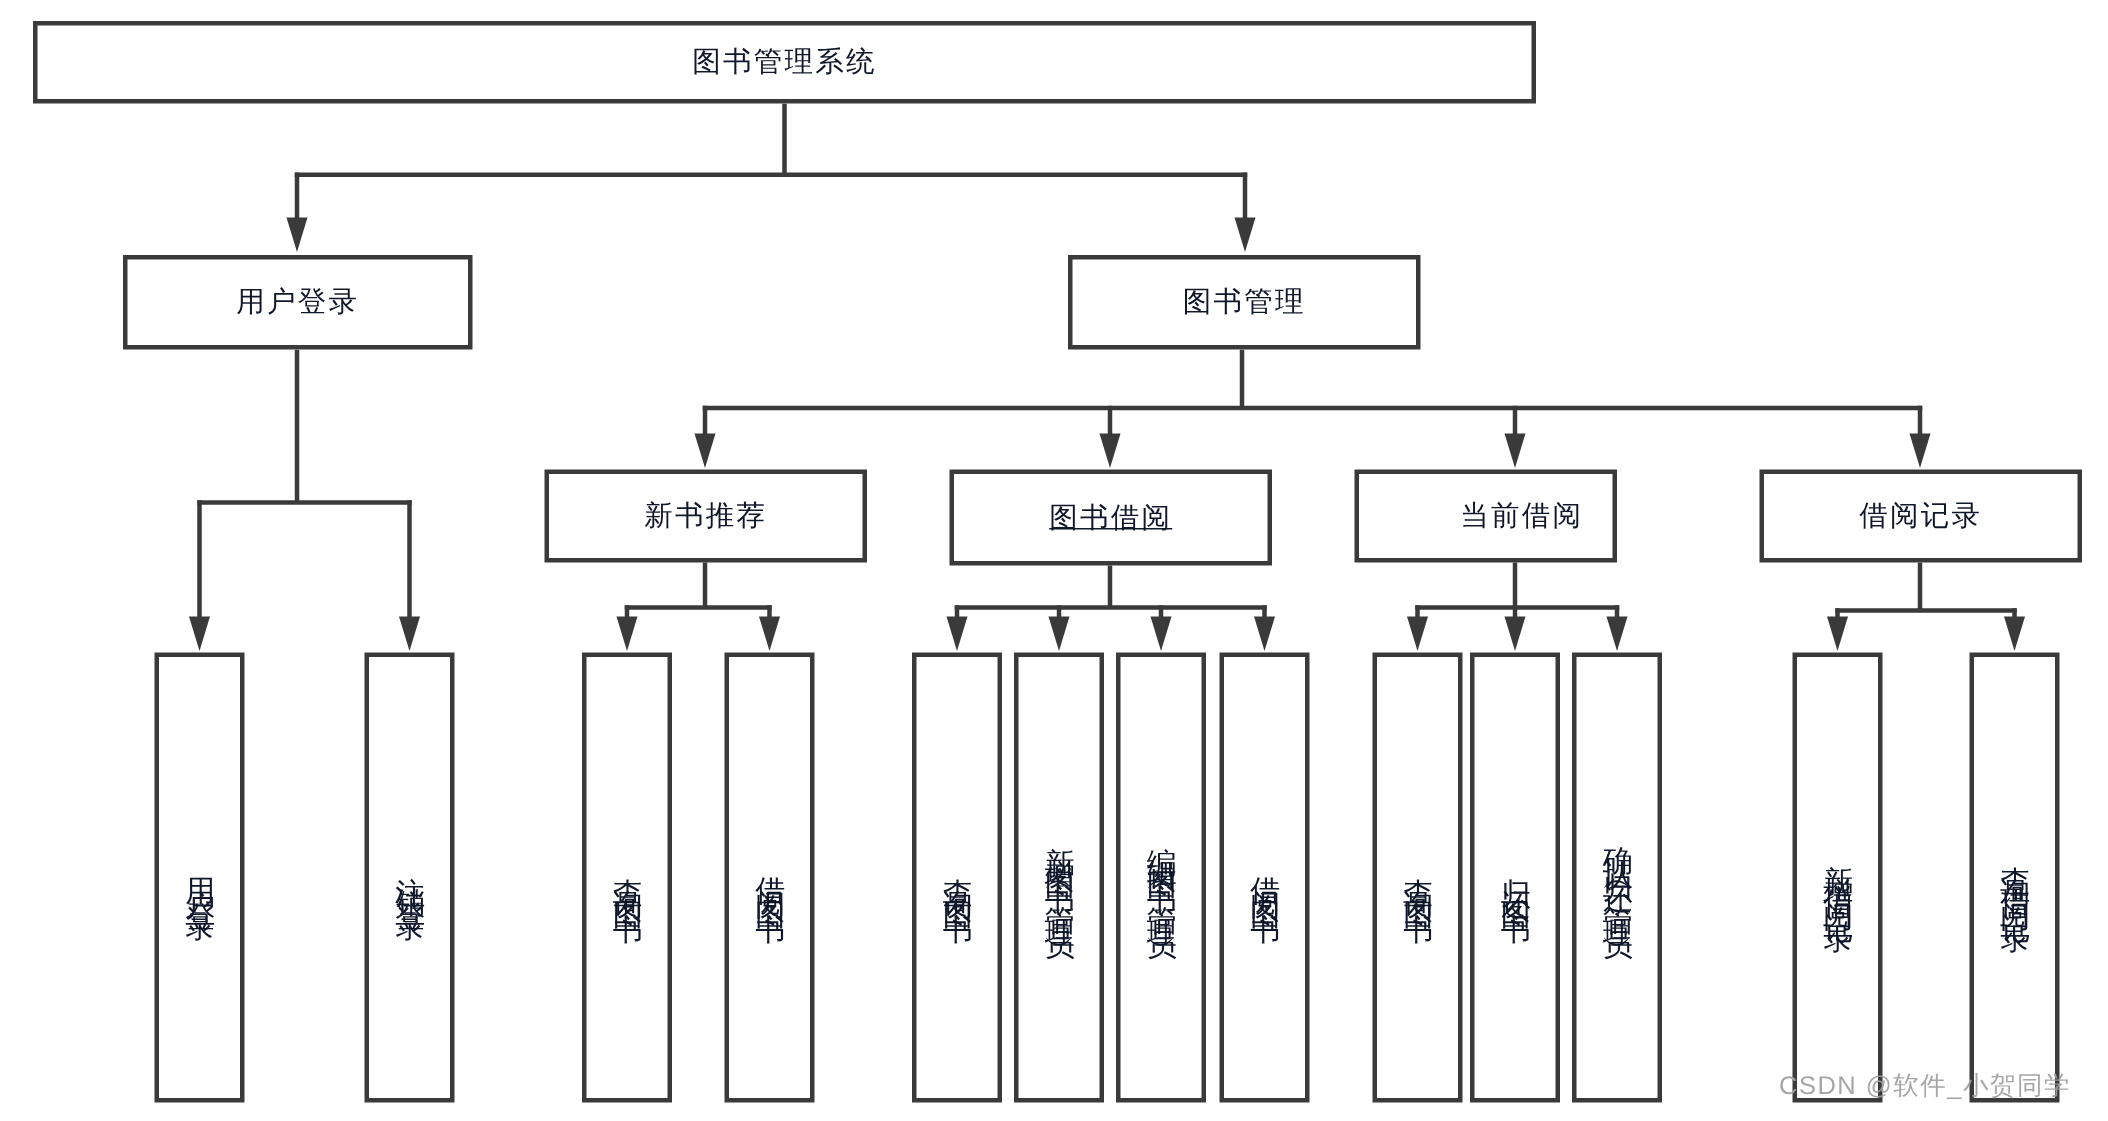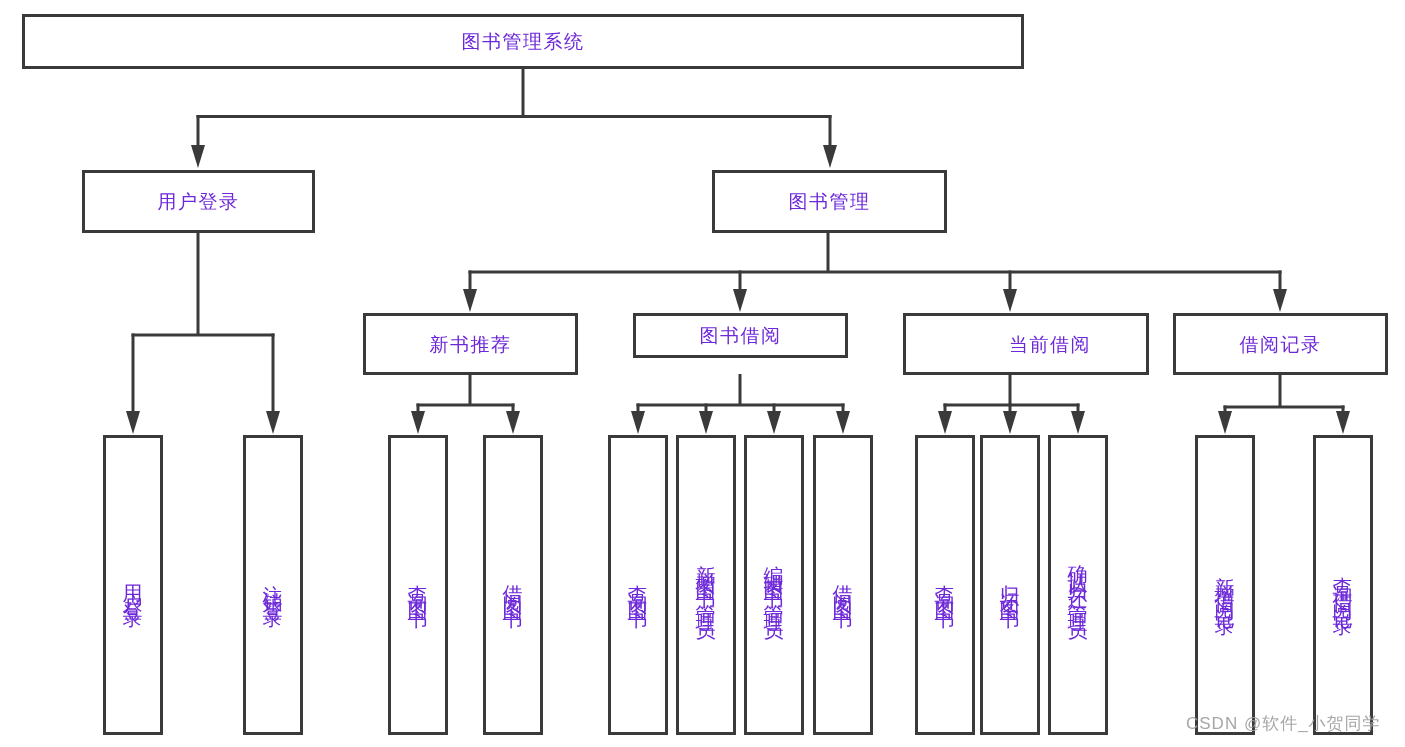--- a/index.html
+++ b/index.html
@@ -14,21 +14,21 @@
   svg.connectors {
     position: absolute;
     left: 0; top: 0;
     width: 1405px; height: 747px;
   }
   .node {
     position: absolute;
     box-sizing: border-box;
     border: 3px solid #3a3a3a;
     background: #ffffff;
-    color: #6d28d9;
+    color: #0f172a;
     display: flex;
     align-items: center;
     justify-content: center;
     text-align: center;
   }
   .h-node {
     font-size: 19px;
     letter-spacing: 1.5px;
     line-height: 1;
     white-space: nowrap;
@@ -141,24 +141,24 @@
   <div class="node h-node" style="left:82px; top:170px; width:233px; height:63px;">
     <span>用户登录</span>
   </div>
   <div class="node h-node" style="left:712px; top:170px; width:235px; height:63px;">
     <span>图书管理</span>
   </div>
 
   <div class="node h-node" style="left:363px; top:313px; width:215px; height:62px;text-align:center;">
     <span>新书推荐</span>
   </div>
-  <div class="node h-node" style="left:633px; top:313px; width:215px; height:45px;">
+  <div class="node h-node" style="left:633px; top:313px; width:215px; height:64px;text-decoration:underline;">
     <span>图书借阅</span>
   </div>
-  <div class="node h-node" style="left:903px; top:313px; width:246px; height:62px;padding-left:48px;">
+  <div class="node h-node" style="left:903px; top:313px; width:175px; height:62px;padding-left:48px;">
     <span>当前借阅</span>
   </div>
   <div class="node h-node" style="left:1173px; top:313px; width:215px; height:62px;">
     <span>借阅记录</span>
   </div>
 
   <div class="node v-node" style="left:103px; top:435px; width:60px; height:300px;">
     <span>用户登录</span>
   </div>
   <div class="node v-node" style="left:243px; top:435px; width:60px; height:300px;">

